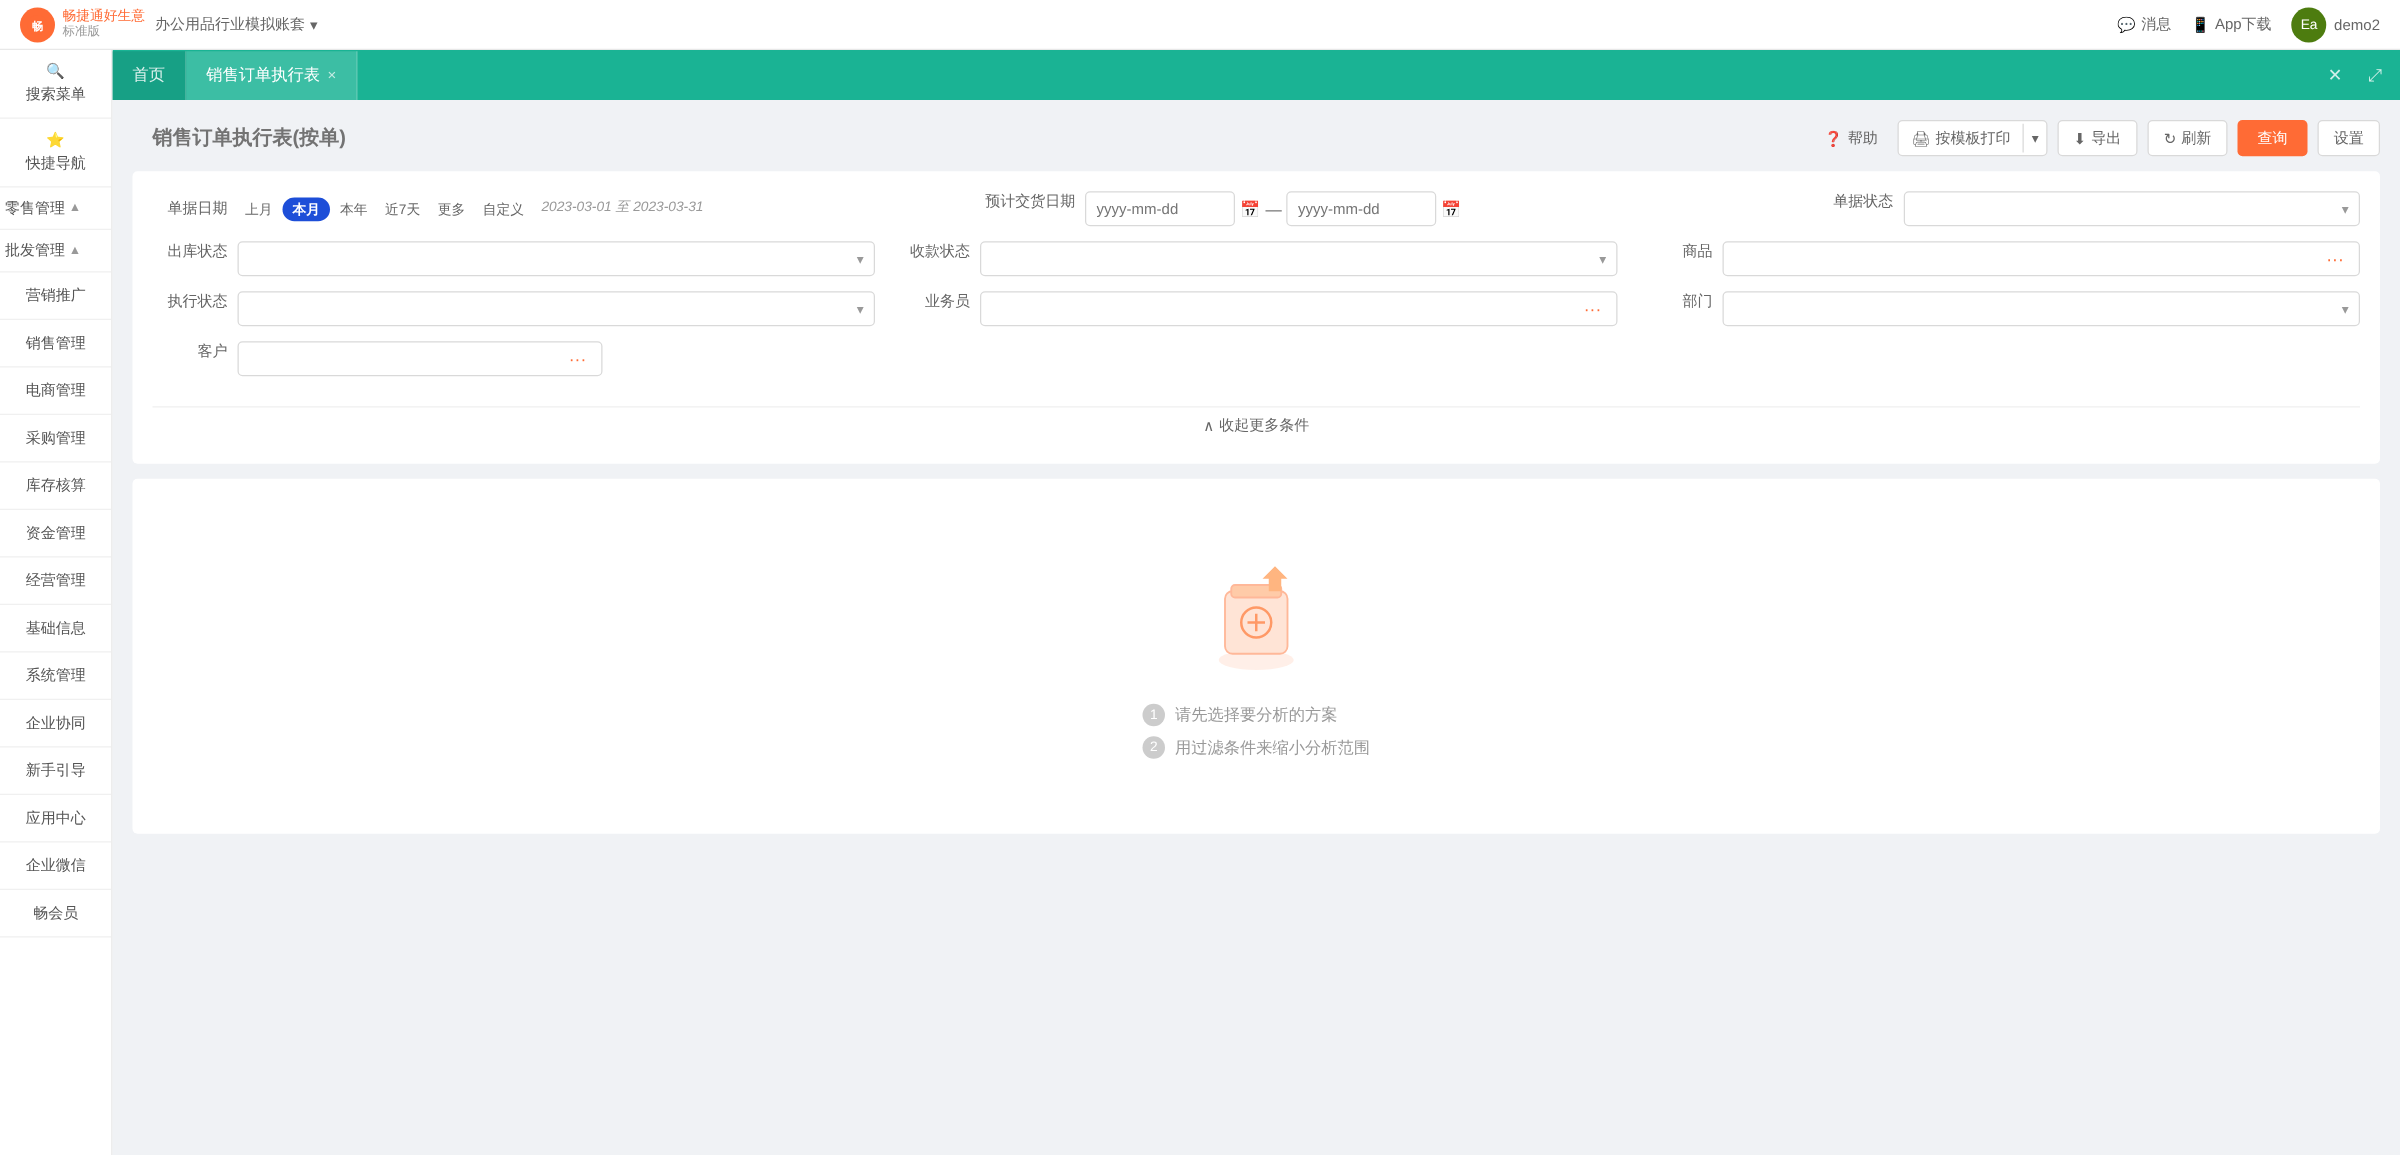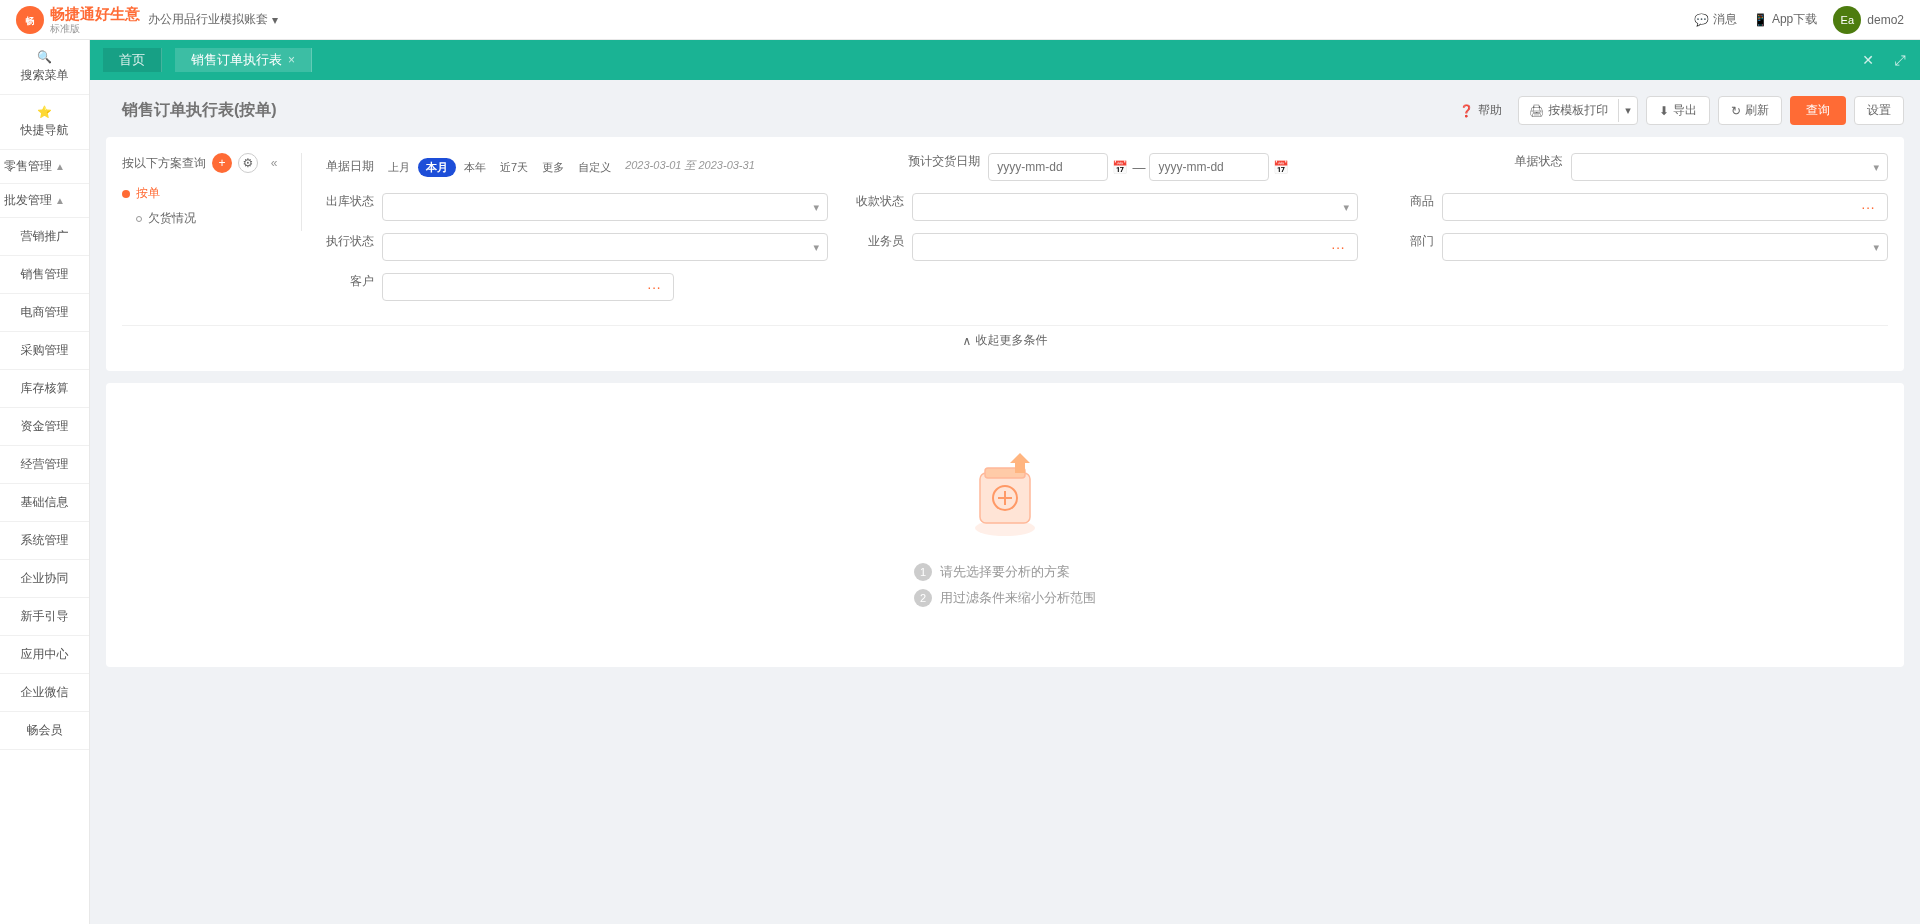--- a/index.html
+++ b/index.html
@@ -125,29 +125,28 @@
     .tab-bar {
       height: 40px;
       background: #1ab394;
       display: flex;
       align-items: center;
       padding: 0 0;
       flex-shrink: 0;
     }
     .tab-item {
       padding: 0 16px;
-      height: 24px;
+      height: 39px;
       display: flex;
       align-items: center;
       cursor: pointer;
       font-size: 13px;
       color: rgba(255,255,255,0.85);
       border-right: 1px solid rgba(255,255,255,0.2);
       gap: 6px;
-      margin-left: 13px;
     }
     .tab-item.active {
       background: rgba(255,255,255,0.15);
       color: #fff;
       font-weight: 500;
     }
     .tab-item.home {
       background: #17a085;
     }
     .tab-close {
@@ -484,21 +483,21 @@
 <div class="top-header">
   <div class="top-header-left">
     <div class="logo-area">
       <div class="logo-icon">
         <svg width="18" height="18" viewBox="0 0 18 18">
           <circle cx="9" cy="9" r="8" fill="#ff6b35"></circle>
           <text x="9" y="13" text-anchor="middle" fill="white" font-size="9" font-weight="bold">畅</text>
         </svg>
       </div>
       <div style="display:flex;flex-direction:column;line-height:1.2;">
-        <span style="font-size:15px;font-weight:bold;color:#ff6b35;">畅捷通好生意</span>
+        <span style="font-size:11px;font-weight:normal;color:#ff6b35;">畅捷通好生意</span>
         <span style="font-size:10px;color:#999;">标准版</span>
       </div>
     </div>
     <div class="breadcrumb-area">
       <span>办公用品行业模拟账套</span>
       <span>▾</span>
     </div>
   </div>
   <div class="top-header-right">
     <div class="header-action">
@@ -626,36 +625,20 @@
           </div>
           <div class="page-action-btn secondary">
             <span>设置</span>
           </div>
         </div>
       </div>
 
       <div class="filter-card">
         <div class="filter-row-header">
 
-          <div class="scheme-section">
-            <div class="scheme-header">
-              <span>按以下方案查询</span>
-              <div class="scheme-icon-btn">+</div>
-              <div class="scheme-icon-btn outline">⚙</div>
-              <div class="scheme-icon-btn collapse">«</div>
-            </div>
-            <div class="scheme-item active">
-              <div class="dot"></div>
-              <span>按单</span>
-            </div>
-            <div class="scheme-sub-item">
-              <div class="dot2"></div>
-              <span>欠货情况</span>
-            </div>
-          </div>
 
           <div class="filter-fields">
 
             <div class="filter-row">
               <div class="filter-group" style="flex:1.5;">
                 <span class="filter-label">单据日期</span>
                 <div class="date-filter">
                   <div class="date-tabs">
                     <span class="date-tab">上月</span>
                     <span class="date-tab active">本月</span>

